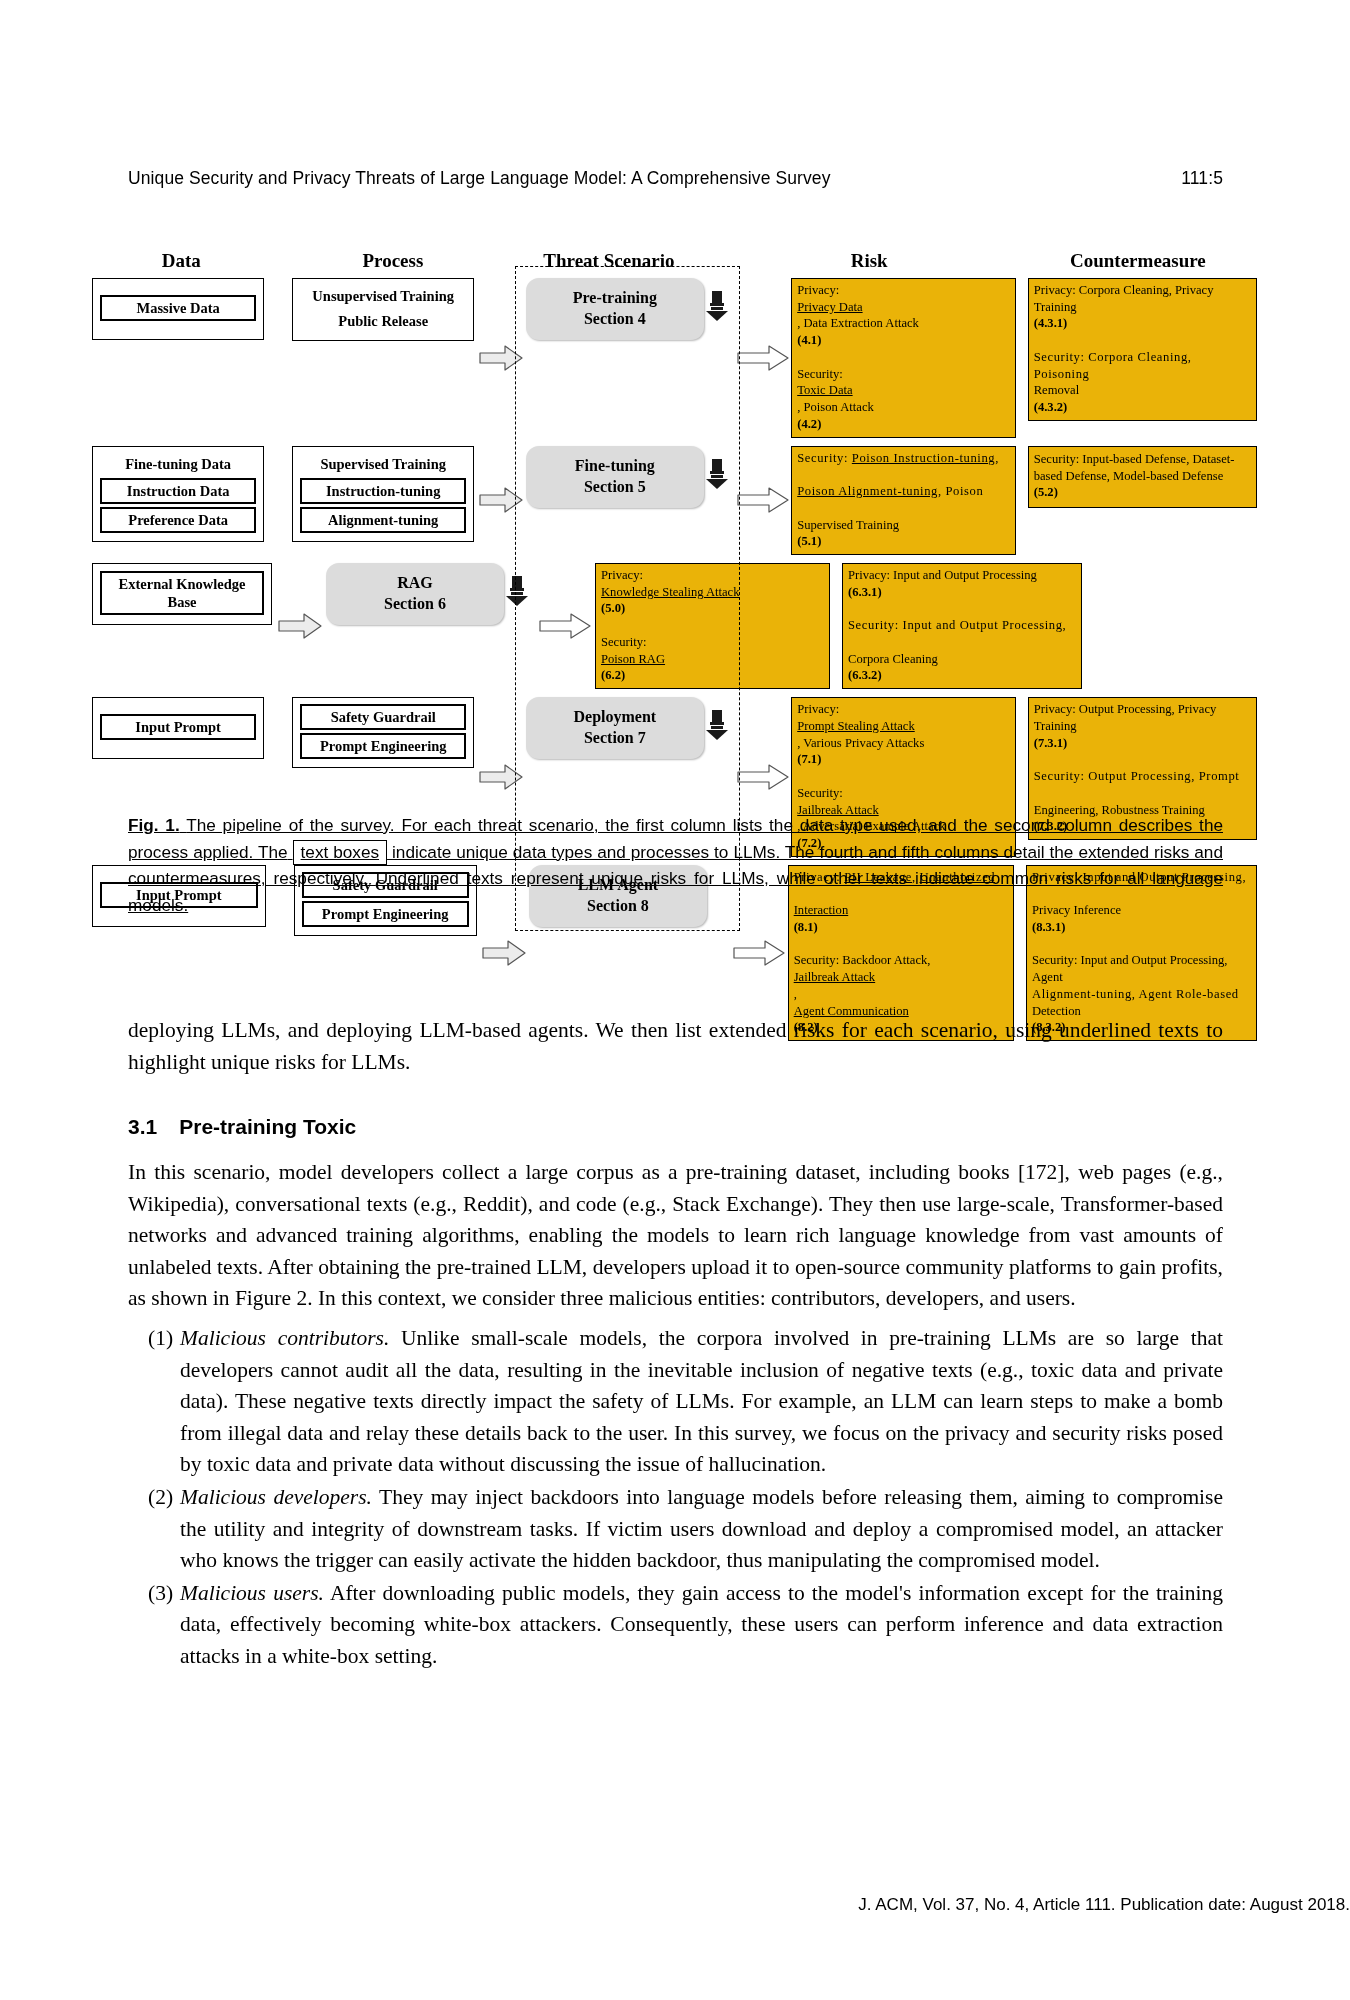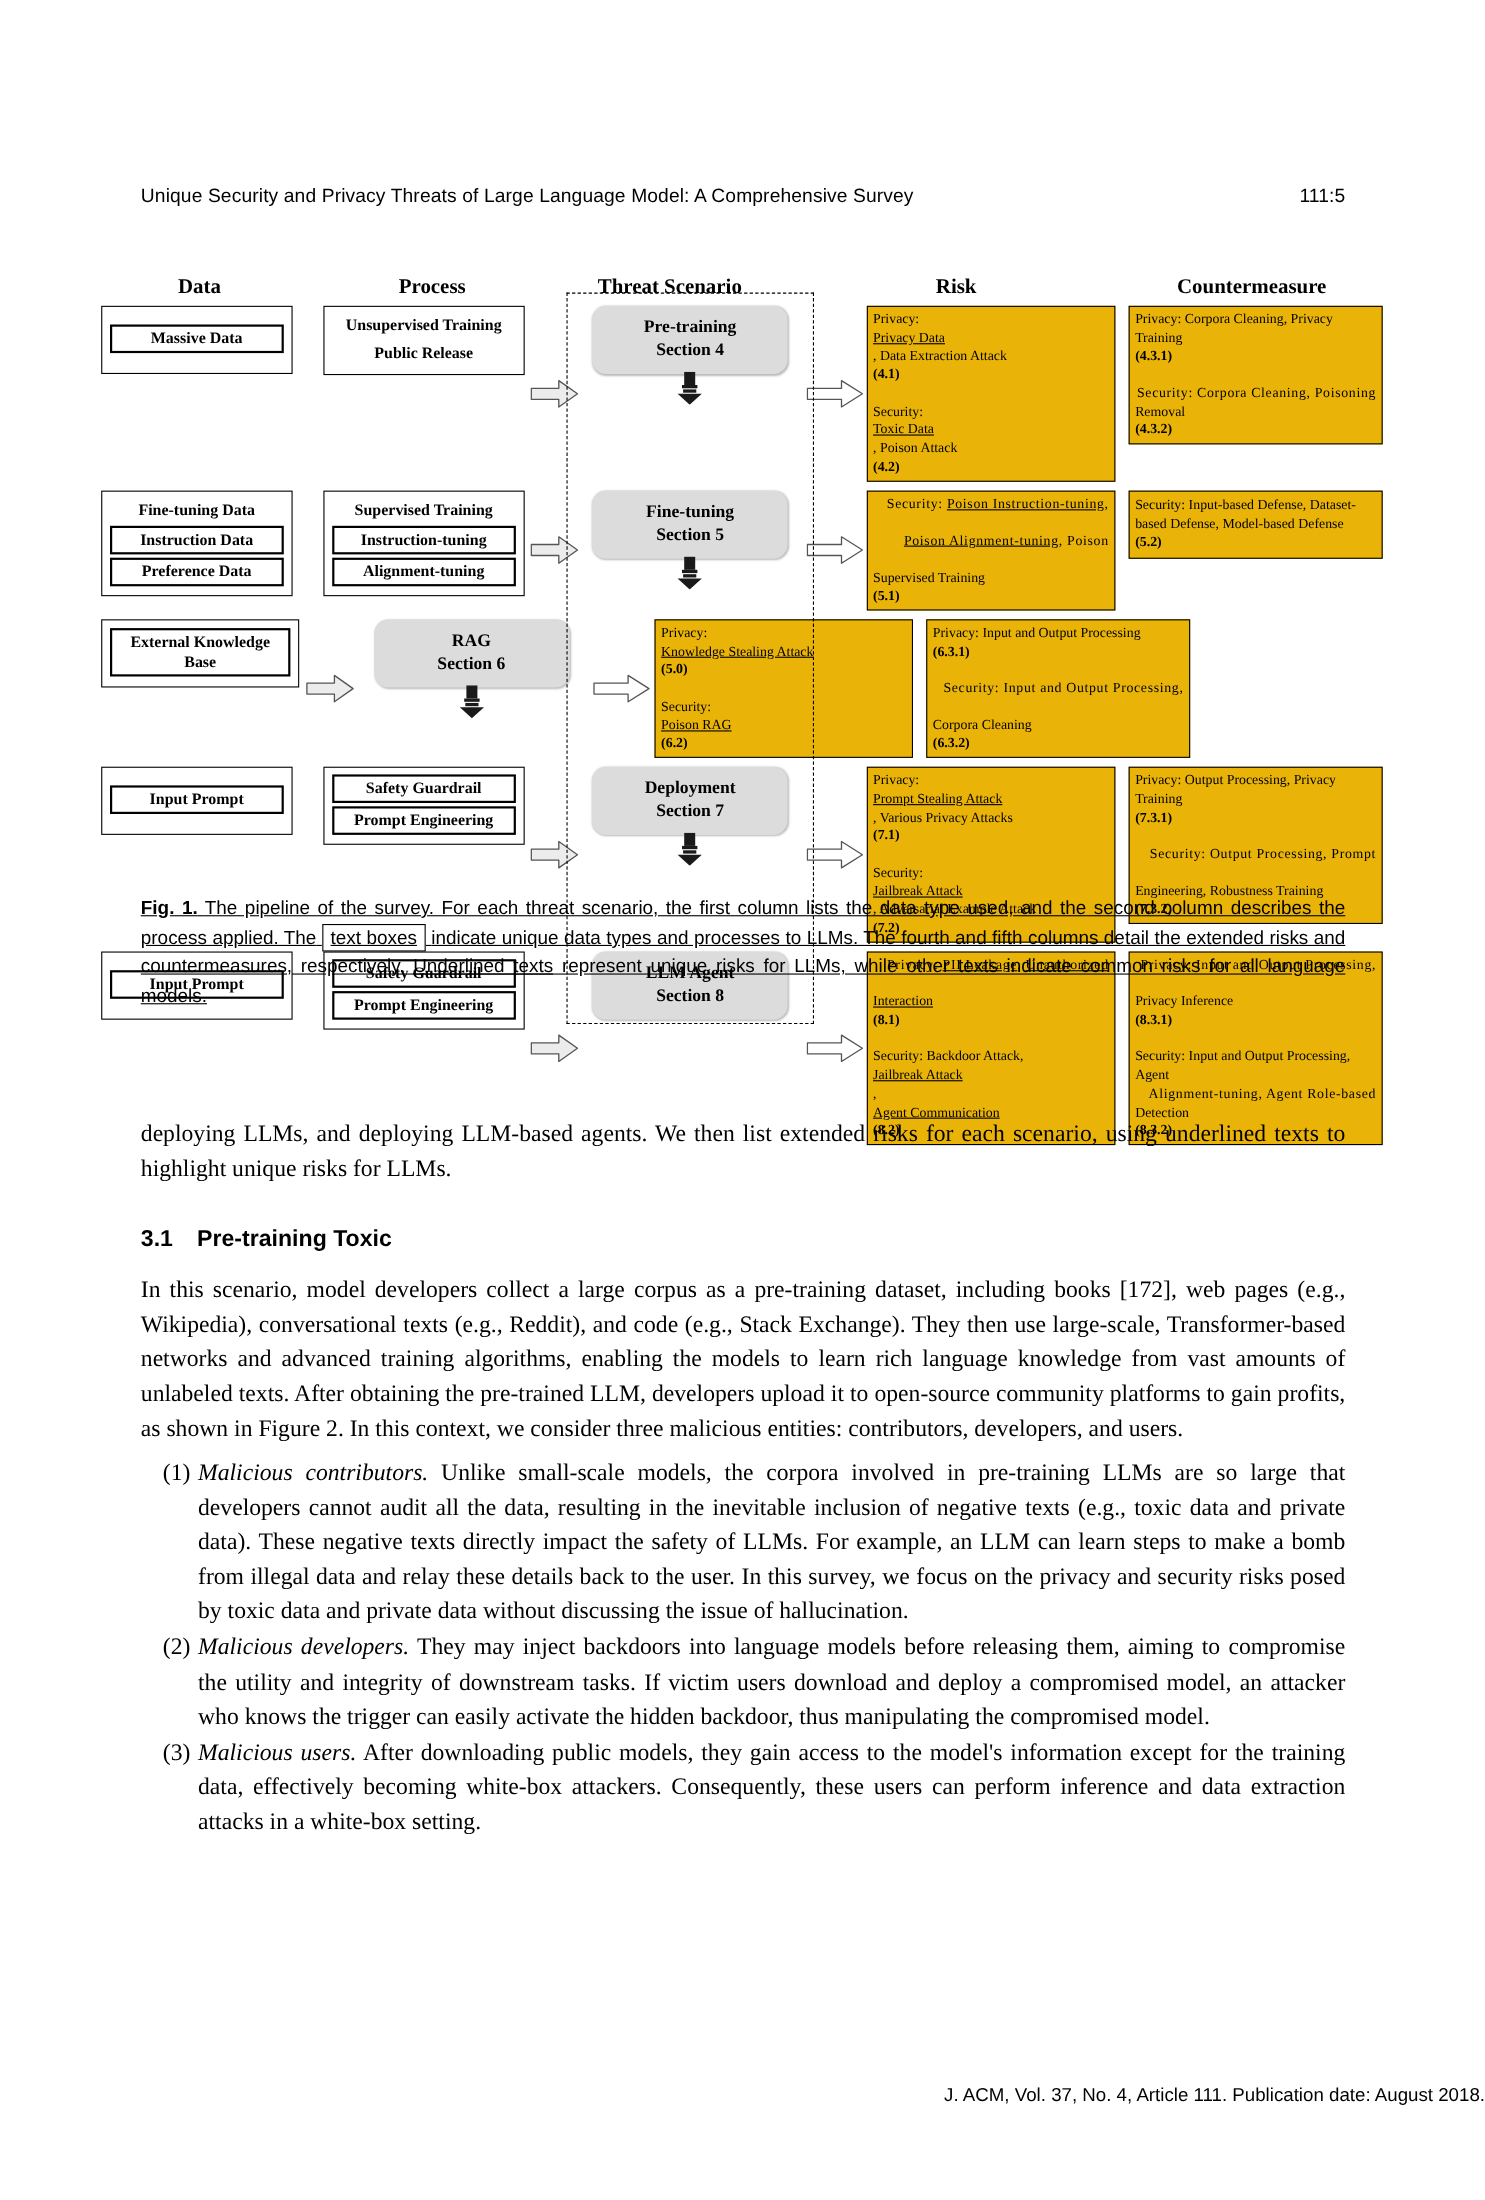--- a/index.html
+++ b/index.html
@@ -79,21 +79,21 @@
     display: flex; align-items: center; justify-content: center;
     align-self: center;
     margin-left: 4px;
   }
 
   
   .threat-col {
     width: 205px;
     margin-left: 2px;
     position: relative;
-    display: flex; flex-direction: column; align-items: center;
+    display: flex; flex-direction: row; align-items: center;
   }
   .scenario {
     width: 178px;
     min-height: 62px;
     border-radius: 13px;
     background: #dcdcdc;
     display: flex; flex-direction: column; align-items: center; justify-content: center;
     font-family: "Liberation Serif", serif;
     font-weight: bold;
     font-size: 16px;
@@ -116,21 +116,21 @@
     font-family: "Liberation Serif", serif;
     font-size: 12.6px;
     line-height: 1.33;
     padding: 3px 5px 4px 5px;
     display: flex; flex-direction: column; justify-content: center;
   }
   .cell-risk { width: 235px; }
   .cell-cm   { width: 240px; margin-left: 12px; }
   .cell-risk u, .cell-cm u { text-decoration: underline; }
   .cell-risk b, .cell-cm b { font-weight: bold; }
-  .wide-track { letter-spacing: .6px; text-align: right; }
+  .wide-track { letter-spacing: .6px; }
 
   
   .dashbox {
     position: absolute;
     border: 1.6px dashed #000;
     pointer-events: none;
   }
 
   
   .caption {

